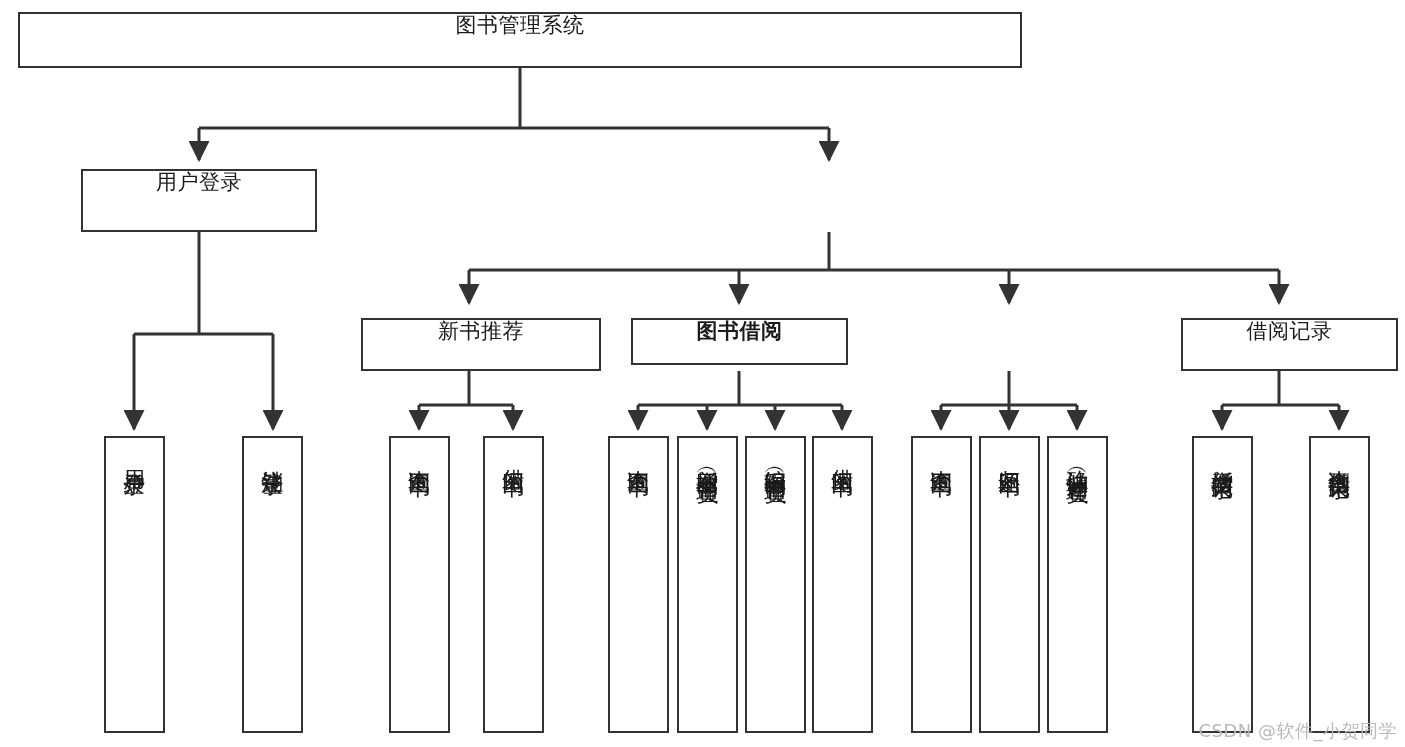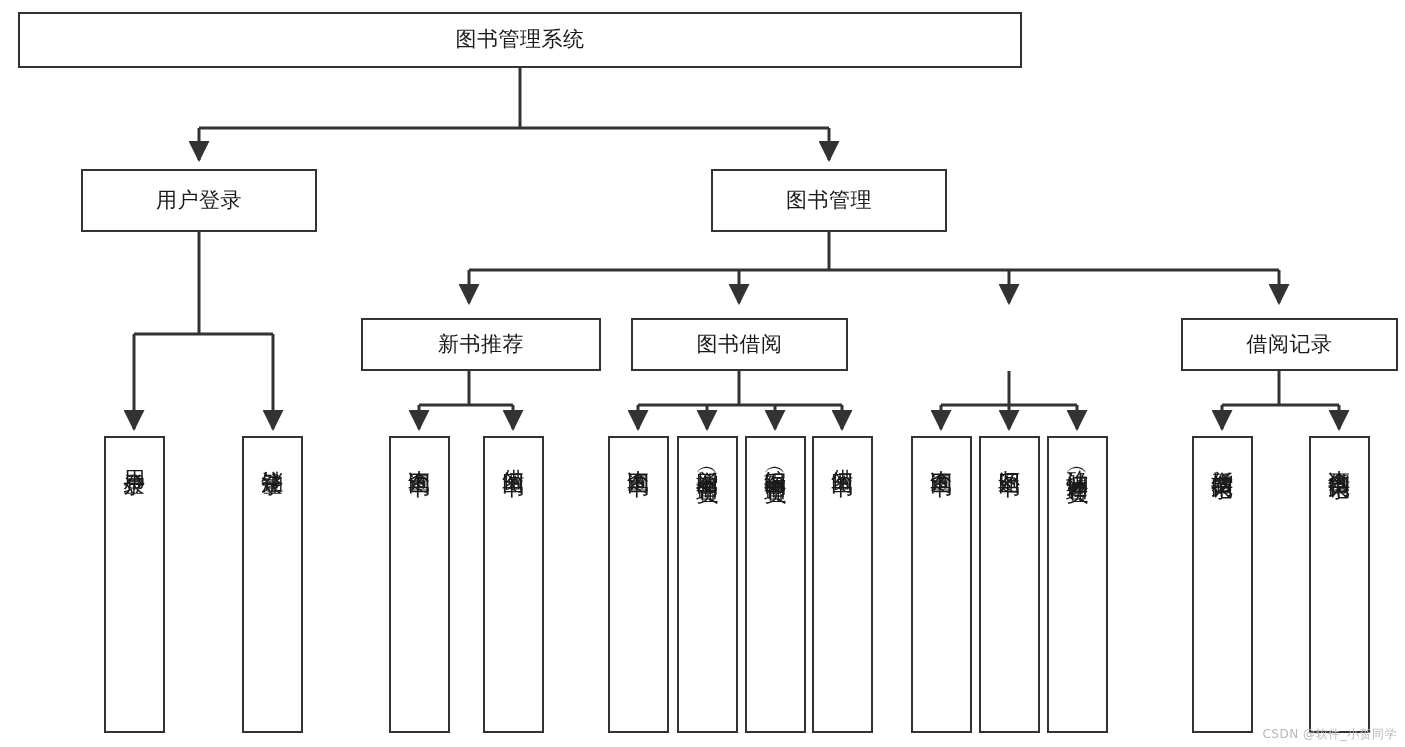--- a/index.html
+++ b/index.html
@@ -25,21 +25,21 @@
     width: 1405px;
     height: 747px;
     pointer-events: none;
   }
   .node {
     position: absolute;
     box-sizing: border-box;
     background: #ffffff;
     border: 2px solid #333333;
     display: flex;
-    align-items: center;
+    align-items: flex-start;
     justify-content: center;
     color: #1a1a1a;
   }
   .node-h .node-label {
     font-size: 21px;
     line-height: 1.1;
     letter-spacing: 0.5px;
     white-space: nowrap;
   }
   .node-v {
@@ -52,21 +52,21 @@
     line-height: 1.16;
     writing-mode: vertical-rl;
     text-orientation: upright;
     letter-spacing: 2px;
     white-space: nowrap;
   }
   #watermark {
     position: absolute;
     right: 8px;
     bottom: 4px;
-    font-size: 12px;
+    font-size: 18px;
     color: #b9b9b9;
     letter-spacing: 0.5px;
     white-space: nowrap;
     pointer-events: none;
   }
 </style>
 </head>
 <body>
 
 <div id="diagram-root">
@@ -121,28 +121,25 @@
     </g>
   </svg>
 
   <div class="node node-h" style="left:18px; top:12px; width:1004px; height:56px;">
     <span class="node-label">图书管理系统</span>
   </div>
 
   <div class="node node-h" style="left:81px; top:169px; width:236px; height:63px;">
     <span class="node-label">用户登录</span>
   </div>
-  <div class="node node-h" style="left:711px; top:169px; width:236px; height:63px;">
-    <span class="node-label">图书管理</span>
-  </div>
 
   <div class="node node-h" style="left:361px; top:318px; width:240px; height:53px;">
     <span class="node-label">新书推荐</span>
   </div>
-  <div class="node node-h" style="left:631px; top:318px; width:217px; height:53px;">
+  <div class="node node-h" style="left:631px; top:318px; width:217px; height:47px;font-weight:bold;">
     <span class="node-label">图书借阅</span>
   </div>
   <div class="node node-h" style="left:1181px; top:318px; width:217px; height:53px;">
     <span class="node-label">借阅记录</span>
   </div>
 
   <div class="node node-v" style="left:104px; top:436px; width:61px; height:297px;">
     <span class="node-label">用户登录</span>
   </div>
   <div class="node node-v" style="left:242px; top:436px; width:61px; height:297px;">

